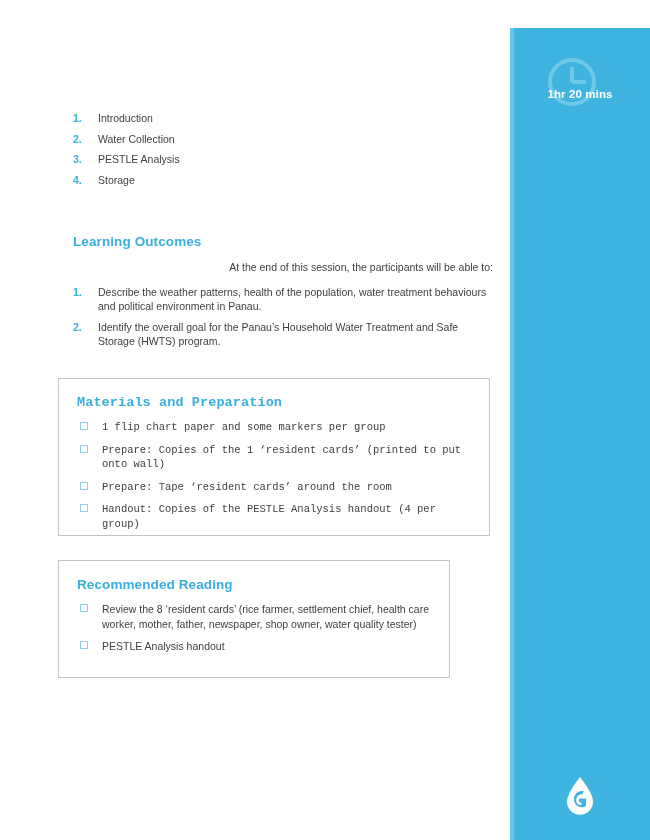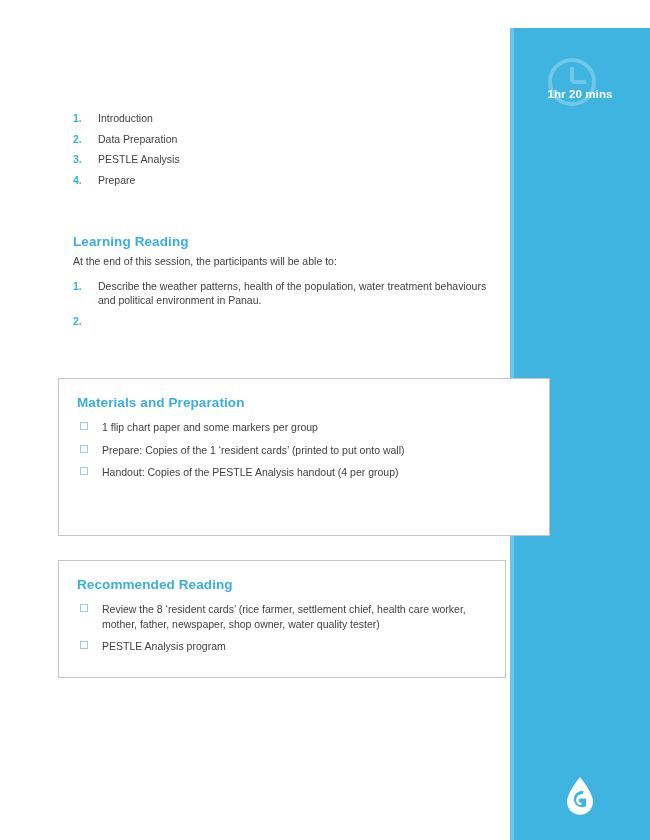--- a/index.html
+++ b/index.html
@@ -188,76 +188,81 @@
   </div>
 
   <div class="content" style="top:100px;">
     <ol class="num-list" style="margin-top:11px;">
       <li>
         <span class="num">1.</span>
         <span>Introduction</span>
       </li>
       <li>
         <span class="num">2.</span>
-        <span>Data Preparation</span>
+        <span>Water Collection</span>
       </li>
       <li>
         <span class="num">3.</span>
         <span>PESTLE Analysis</span>
       </li>
       <li>
         <span class="num">4.</span>
-        <span>Prepare</span>
+        <span>Storage</span>
       </li>
     </ol>
   </div>
 
   <div class="content" style="top:234px;">
-    <h2 class="section-title">Learning Reading</h2>
-    <p class="intro-line" style="margin-top:5px;">At the end of this session, the participants will be able to:</p>
+    <h2 class="section-title">Learning Outcomes</h2>
+    <p class="intro-line" style="margin-top:11px;text-align:right;">At the end of this session, the participants will be able to:</p>
     <ol class="num-list">
       <li>
         <span class="num">1.</span>
         <span>Describe the weather patterns, health of the population, water treatment behaviours and political environment in Panau.</span>
       </li>
       <li>
         <span class="num">2.</span>
+        <span>Identify the overall goal for the Panau’s Household Water Treatment and Safe Storage (HWTS) program.</span>
       </li>
     </ol>
   </div>
 
-  <div class="panel" style="top:378px; width:492px; height:158px;">
+  <div class="panel" style="top:378px; width:432px; height:158px;font-family:Liberation Mono, monospace;">
     <div class="panel-inner">
       <h2 class="section-title">Materials and Preparation</h2>
       <ul class="check-list">
         <li>
           <span class="cbox"></span>
           <span>1 flip chart paper and some markers per group</span>
         </li>
         <li>
           <span class="cbox"></span>
           <span>Prepare: Copies of the 1 ‘resident cards’ (printed to put onto wall)</span>
         </li>
         <li>
           <span class="cbox"></span>
+          <span>Prepare: Tape ‘resident cards’ around the room</span>
+        </li>
+        <li>
+          <span class="cbox"></span>
           <span>Handout: Copies of the PESTLE Analysis handout (4 per group)</span>
         </li>
       </ul>
     </div>
   </div>
 
-  <div class="panel" style="top:560px; width:448px; height:118px;">
+  <div class="panel" style="top:560px; width:392px; height:118px;">
     <div class="panel-inner">
       <h2 class="section-title">Recommended Reading</h2>
       <ul class="check-list">
         <li>
           <span class="cbox"></span>
           <span>Review the 8 ‘resident cards’ (rice farmer, settlement chief, health care worker, mother, father, newspaper, shop owner, water quality tester)</span>
         </li>
         <li>
           <span class="cbox"></span>
-          <span>PESTLE Analysis program</span>
+          <span>PESTLE Analysis handout</span>
         </li>
       </ul>
     </div>
   </div>
 
 </div>
 
 </body></html>

